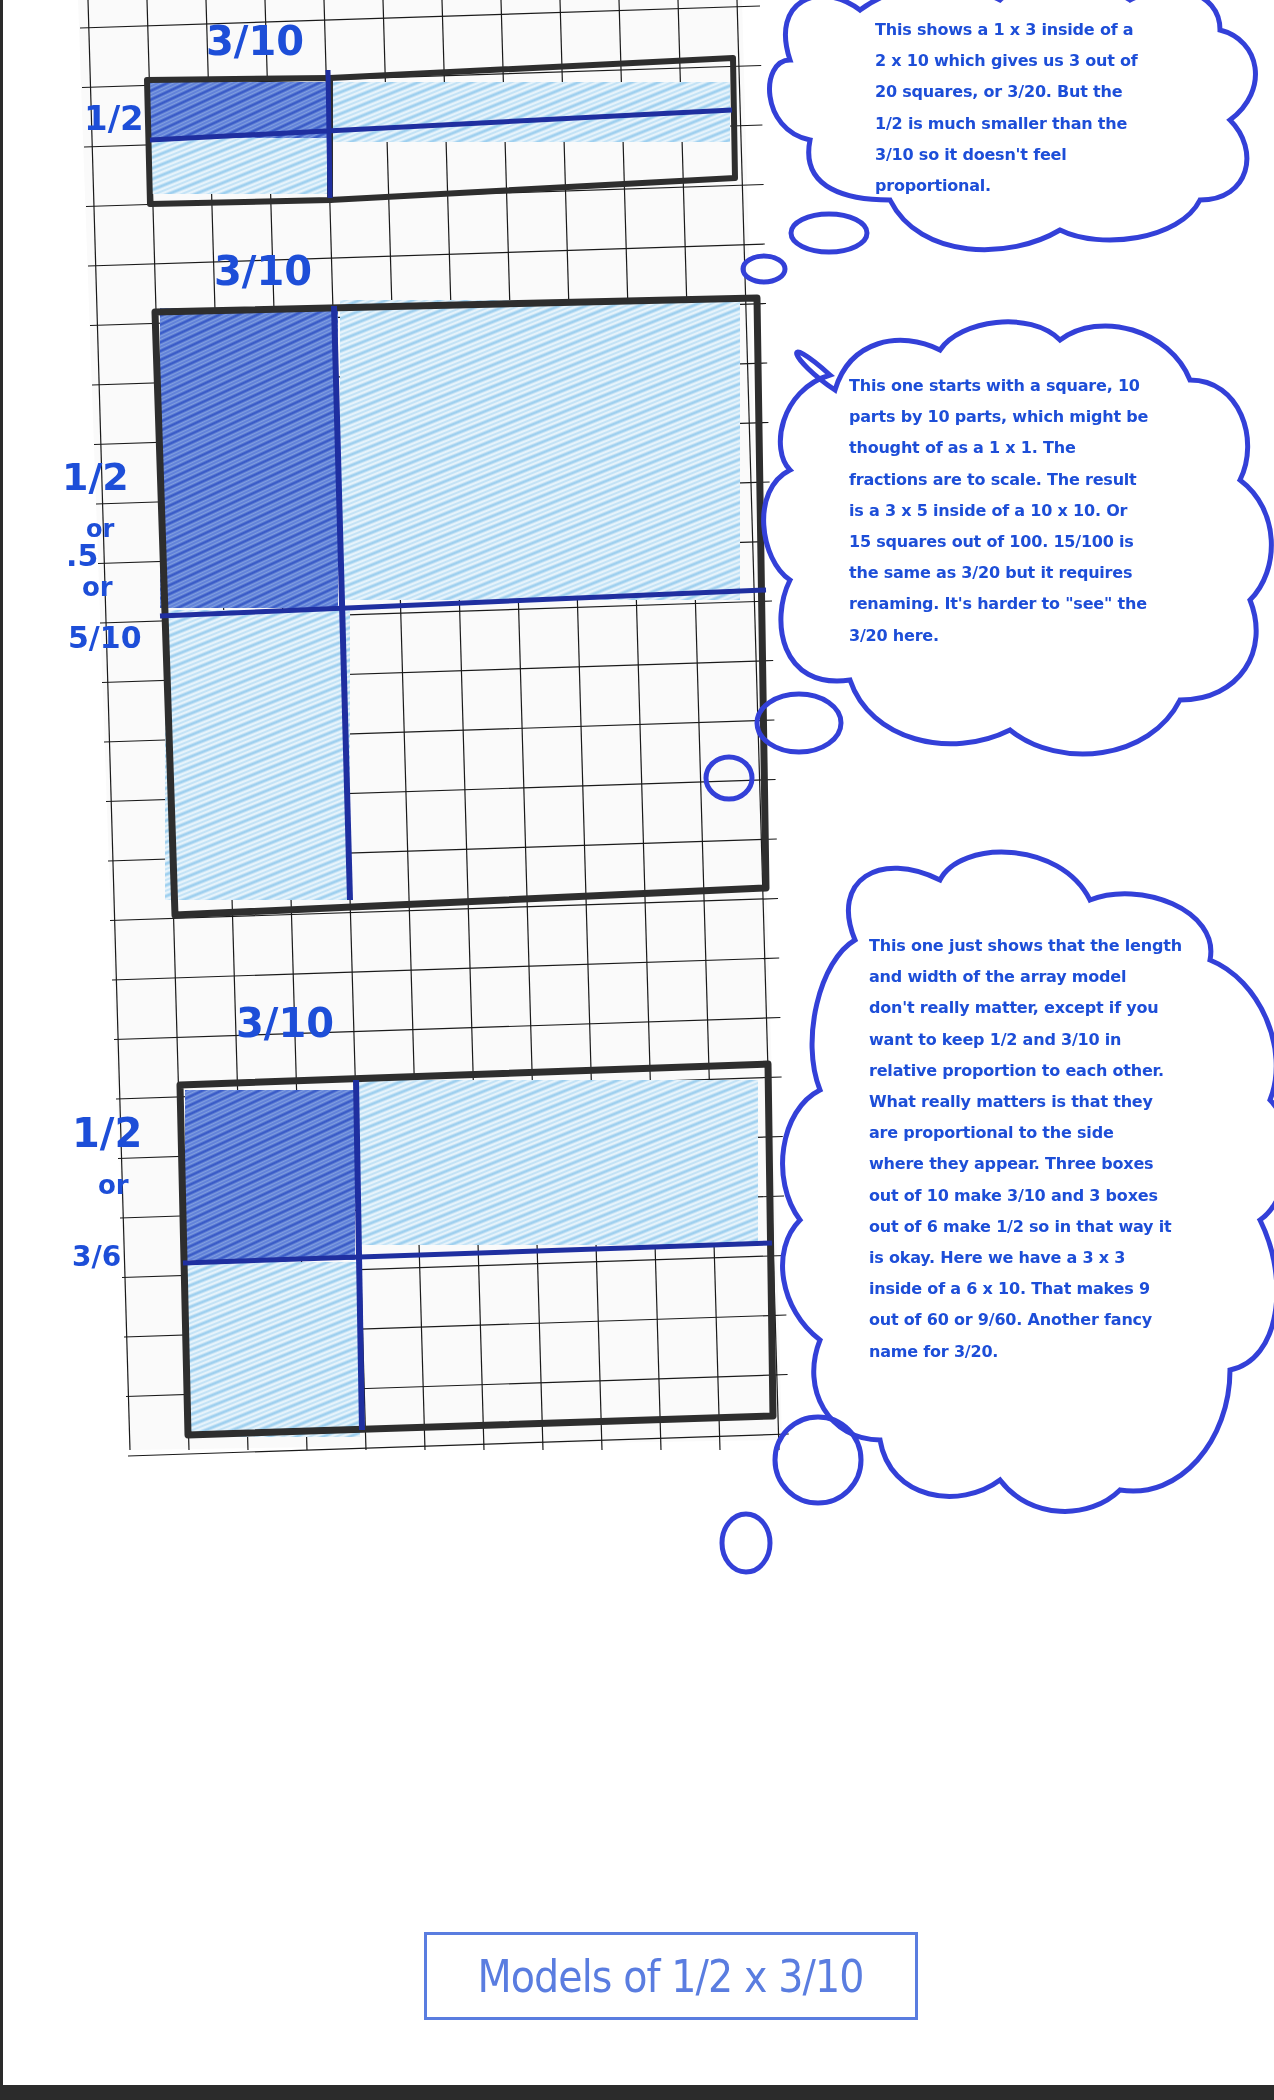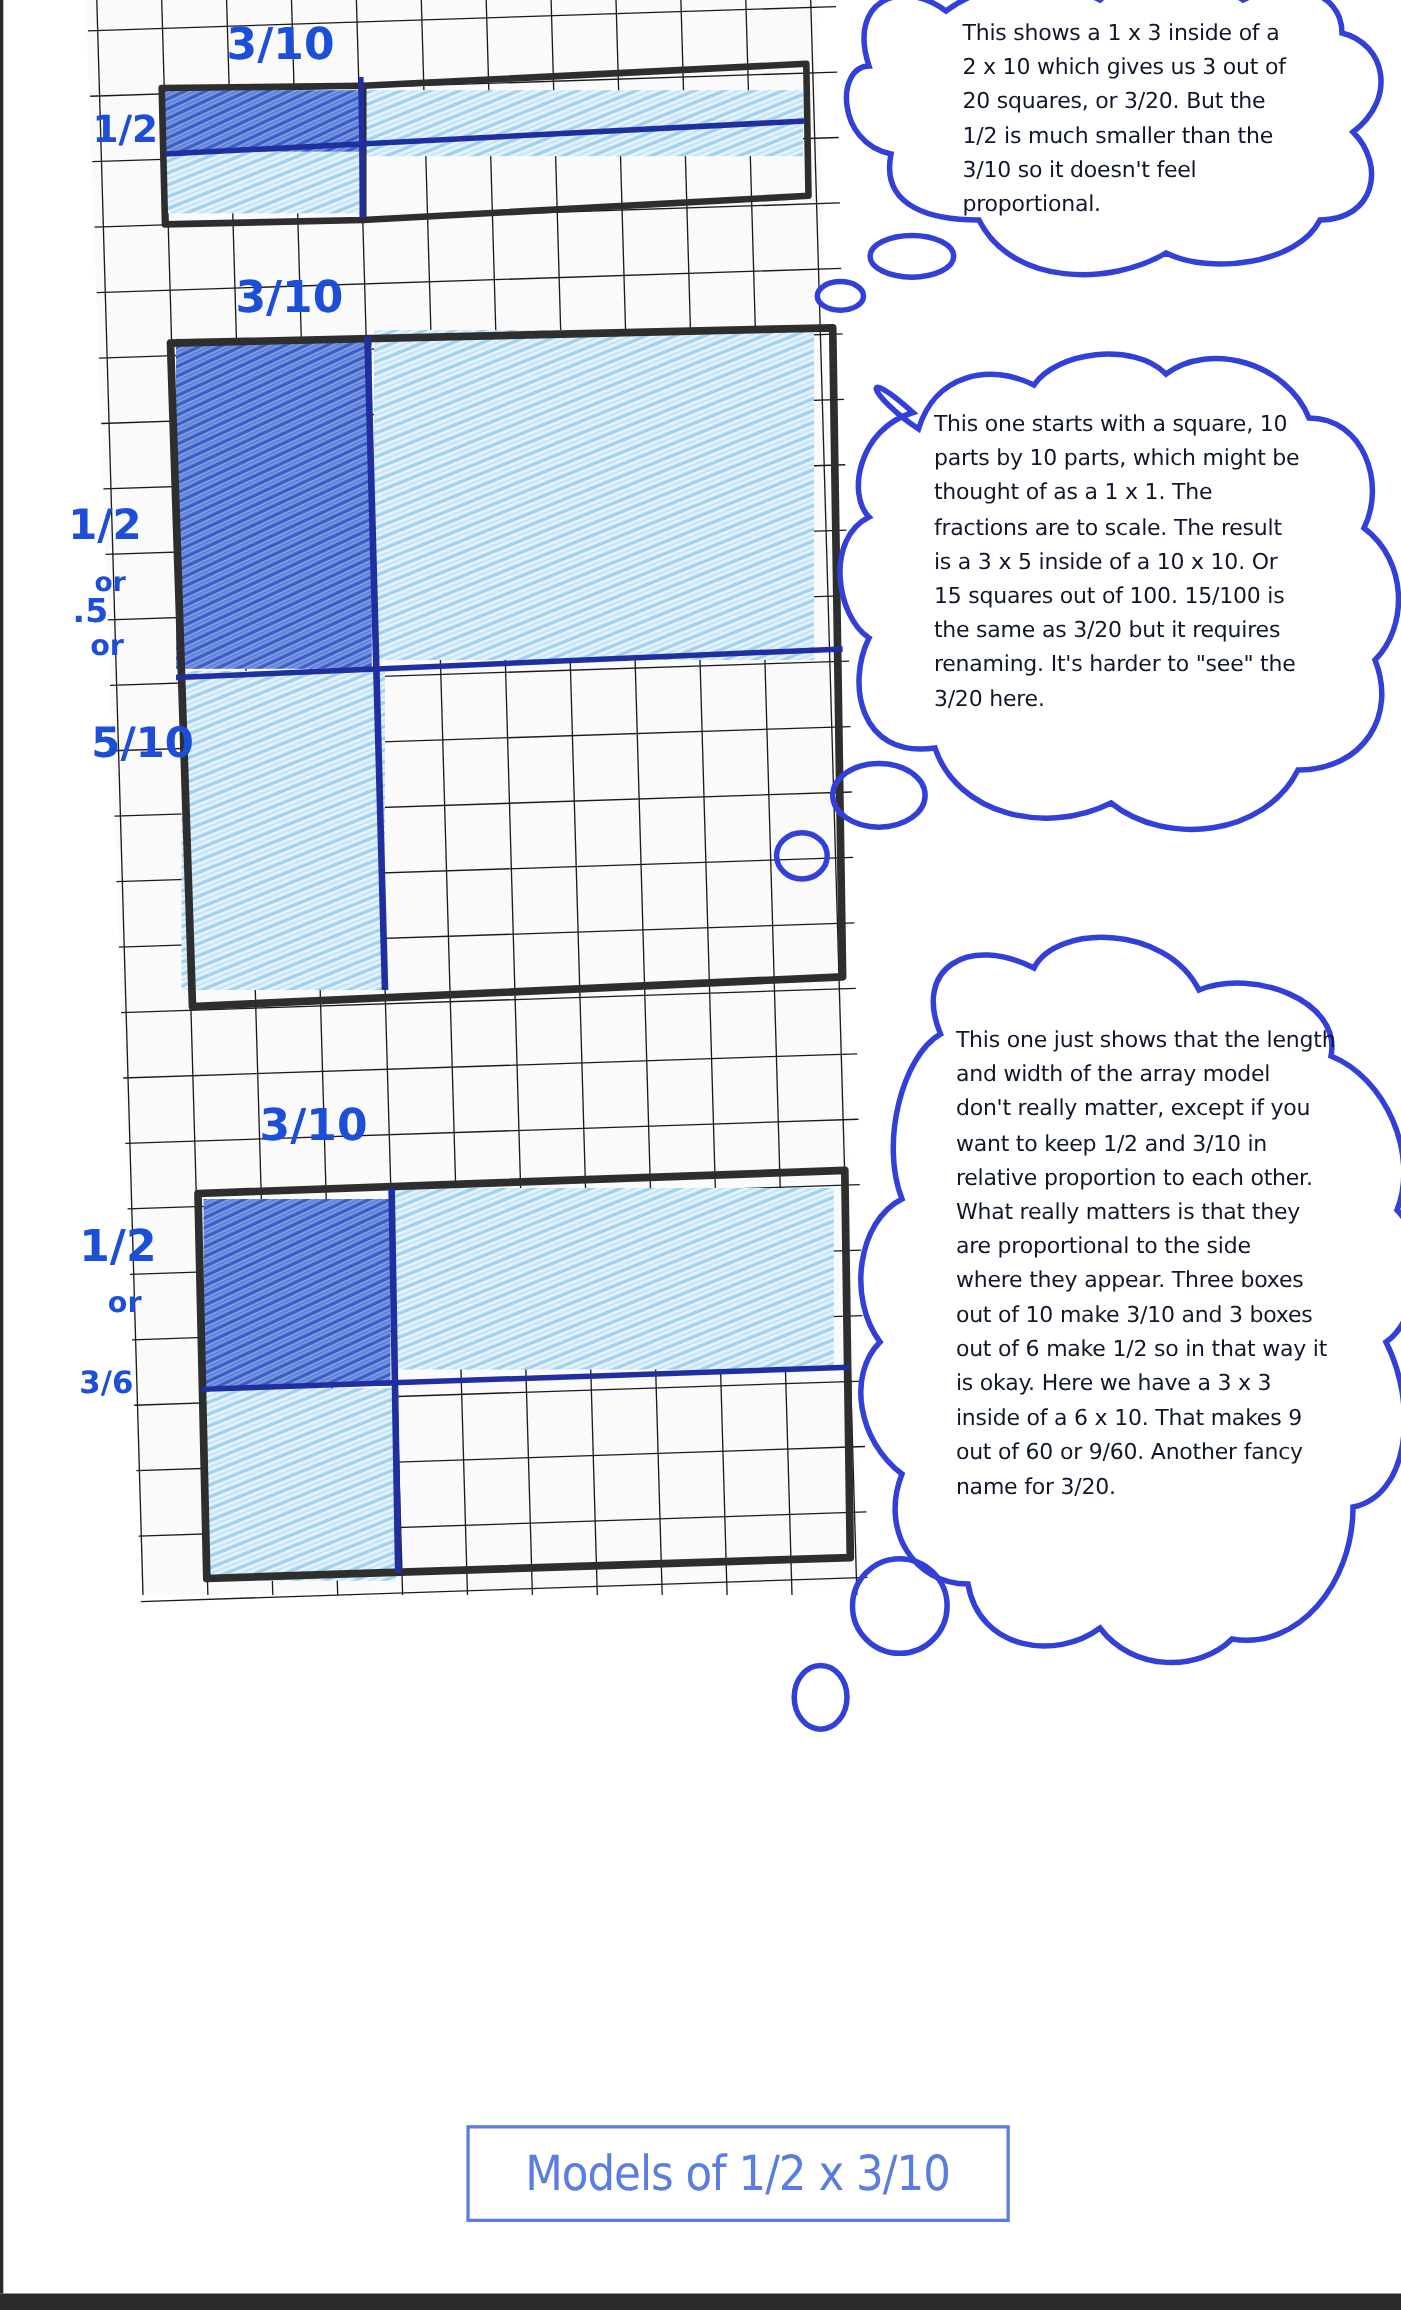--- a/index.html
+++ b/index.html
@@ -6,26 +6,27 @@
   body {
     width: 1274px; height: 2100px; position: relative; overflow: hidden;
     background: #ffffff;
     font-family: "DejaVu Sans", sans-serif;
   }
   .page-edge-left { position: absolute; left: 0; top: 0; width: 3px; height: 2085px; background: #2a2a2a; }
   .page-edge-bottom { position: absolute; left: 0; bottom: 0; width: 1274px; height: 15px; background: #2b2b2b; }
   svg.diagram { position: absolute; left: 0; top: 0; }
   .bubble-text {
     position: absolute;
-    color: #0f172a;
-    font-family: "DejaVu Sans", sans-serif;
-    font-size: 20px;
+    color: #1d4ed8;
+    font-family: "DejaVu Sans", sans-serif;
+    font-size: 16px;
     line-height: 31.2px;
     letter-spacing: -0.2px;
     white-space: pre-line;
+    font-weight: bold;
   }
   .hand-label {
     position: absolute;
     font-family: "DejaVu Sans", sans-serif;
     font-weight: bold;
     color: #1d4ed8;
     transform-origin: left top;
   }
   .title-box {
     position: absolute;
@@ -150,21 +151,21 @@
 </svg>
 
 <div class="hand-label" style="left:206px; top:18px; font-size:40px;">3/10</div>
 <div class="hand-label" style="left:84px; top:98px; font-size:34px;">1/2</div>
 
 <div class="hand-label" style="left:214px; top:248px; font-size:40px;">3/10</div>
 <div class="hand-label" style="left:62px; top:455px; font-size:38px;">1/2</div>
 <div class="hand-label" style="left:86px; top:515px; font-size:24px;">or</div>
 <div class="hand-label" style="left:66px; top:538px; font-size:30px;">.5</div>
 <div class="hand-label" style="left:82px; top:572px; font-size:26px;">or</div>
-<div class="hand-label" style="left:83px; top:620px; font-size:38px;margin-top:33px;">5/10</div>
+<div class="hand-label" style="left:68px; top:620px; font-size:30px;">5/10</div>
 
 <div class="hand-label" style="left:236px; top:1000px; font-size:40px;">3/10</div>
 <div class="hand-label" style="left:72px; top:1110px; font-size:40px;">1/2</div>
 <div class="hand-label" style="left:98px; top:1170px; font-size:26px;">or</div>
 <div class="hand-label" style="left:72px; top:1240px; font-size:28px;">3/6</div>
 
 <div class="bubble-text" style="left:875px; top:14px; width:340px;">This shows a 1 x 3 inside of a
 2 x 10 which gives us 3 out of
 20 squares, or 3/20.  But the
 1/2 is much smaller than the

